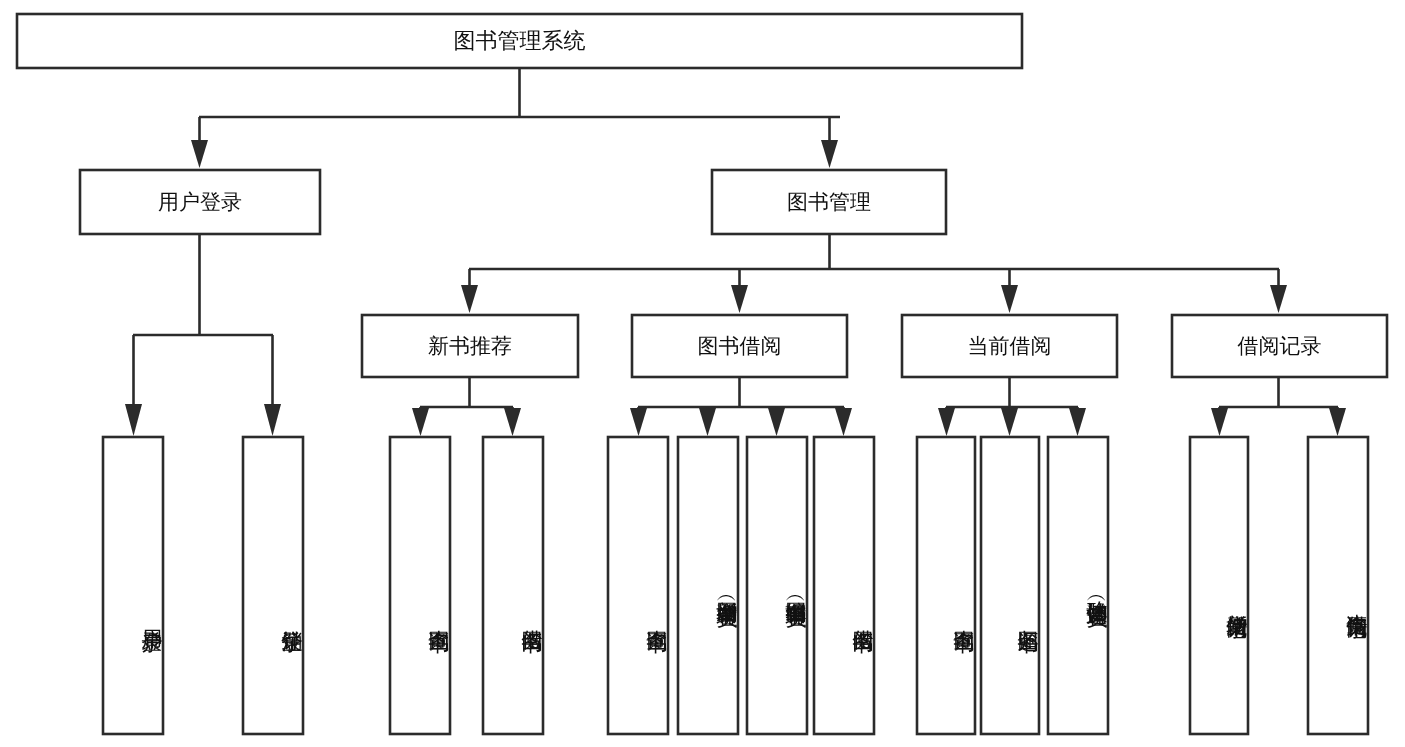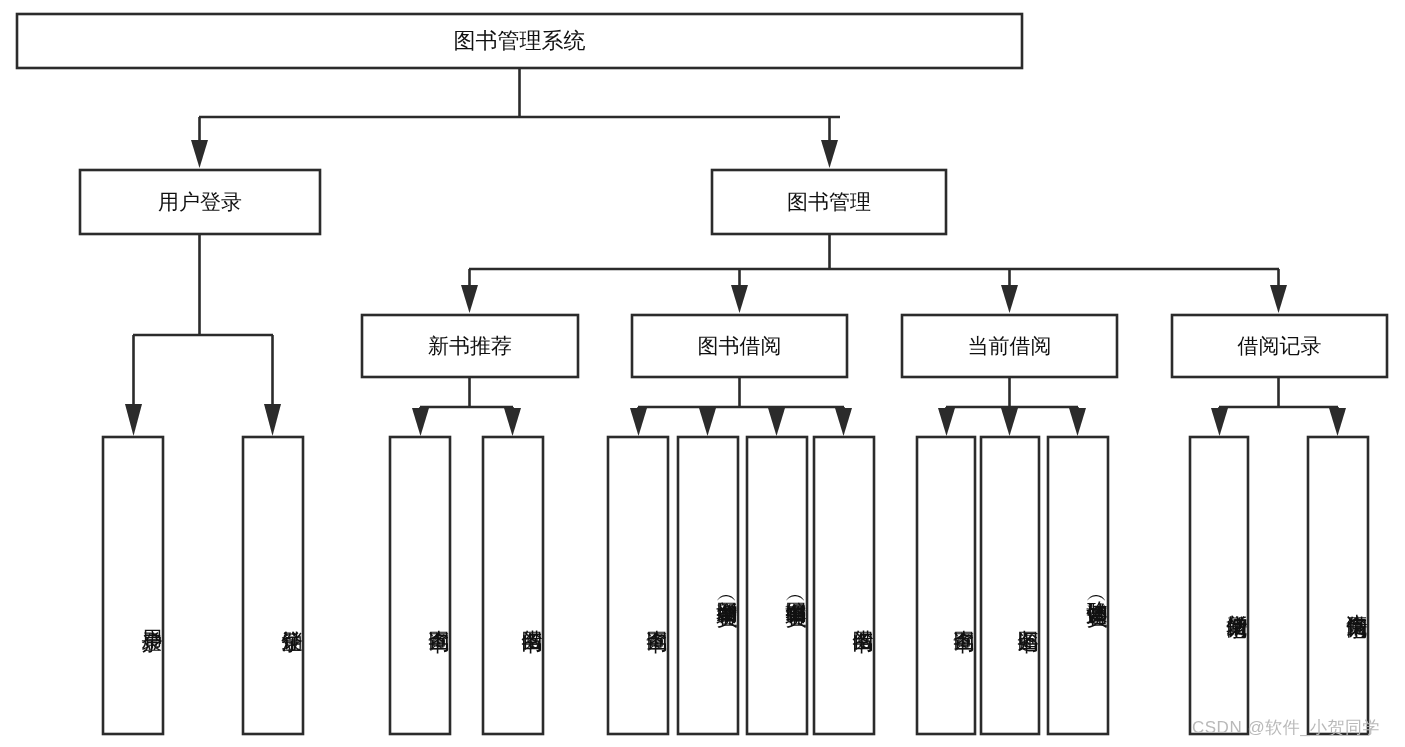--- a/index.html
+++ b/index.html
@@ -218,15 +218,14 @@
   <div class="leaf-label-wrap" style="left:608px; top:500px;  width:60px;  height:230px;">查询图书</div>
   <div class="leaf-label-wrap" style="left:678px; top:446px;  width:60px;  height:285px;">新增图书（管理员）</div>
   <div class="leaf-label-wrap" style="left:747px; top:446px;  width:60px;  height:285px;">编辑图书（管理员）</div>
   <div class="leaf-label-wrap" style="left:814px; top:500px;  width:60px;  height:230px;">借阅图书</div>
   <div class="leaf-label-wrap" style="left:917px; top:500px;  width:58px;  height:230px;">查询图书</div>
   <div class="leaf-label-wrap" style="left:981px; top:500px;  width:58px;  height:230px;">归还图书</div>
   <div class="leaf-label-wrap" style="left:1048px; top:446px; width:60px;  height:285px;">确认归还（管理员）</div>
   <div class="leaf-label-wrap" style="left:1190px; top:470px; width:58px;  height:260px;">新增借阅记录</div>
   <div class="leaf-label-wrap" style="left:1308px; top:470px; width:60px;  height:260px;">查询借阅记录</div>
 
-  <div class="watermark" style="left:1192px; top:716px;">CSDN @软件_小贺同学</div>
 
 </div>
 
 </body></html>

